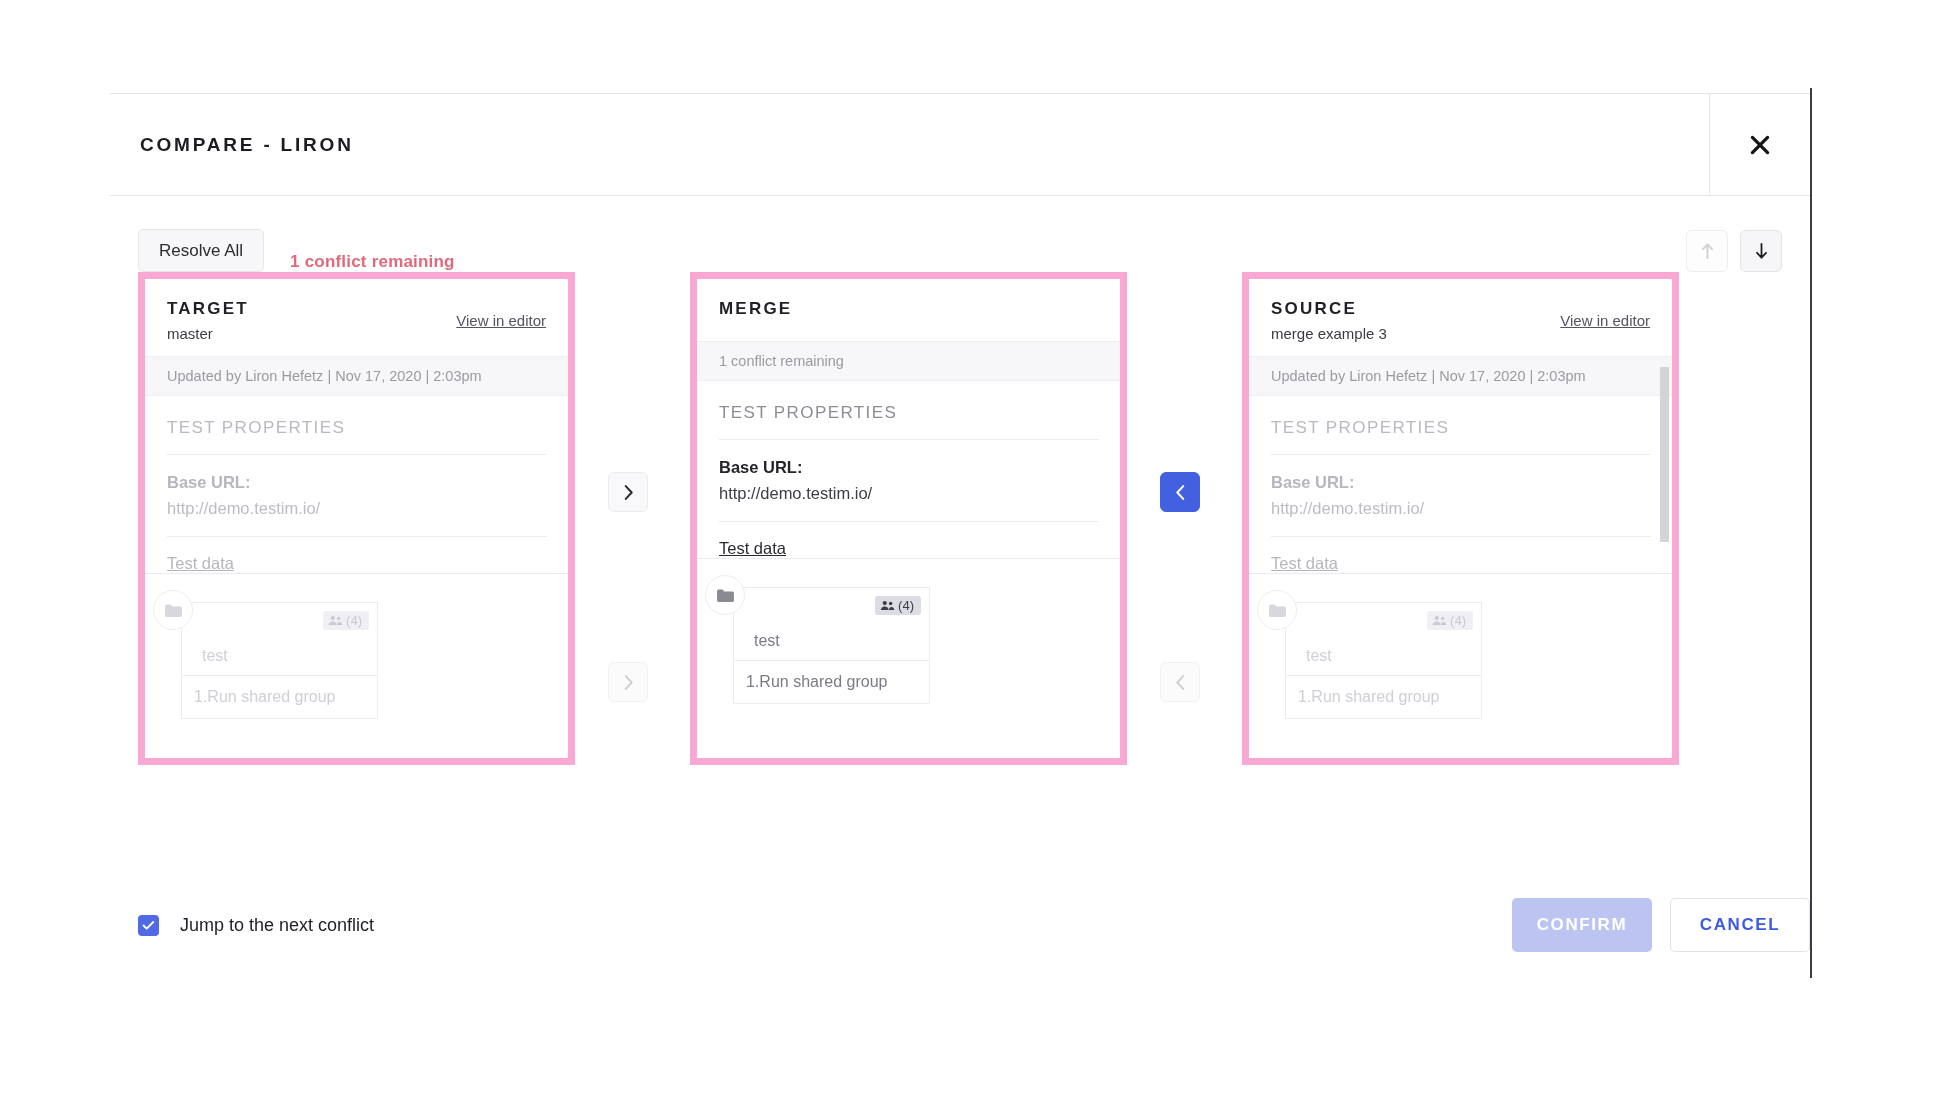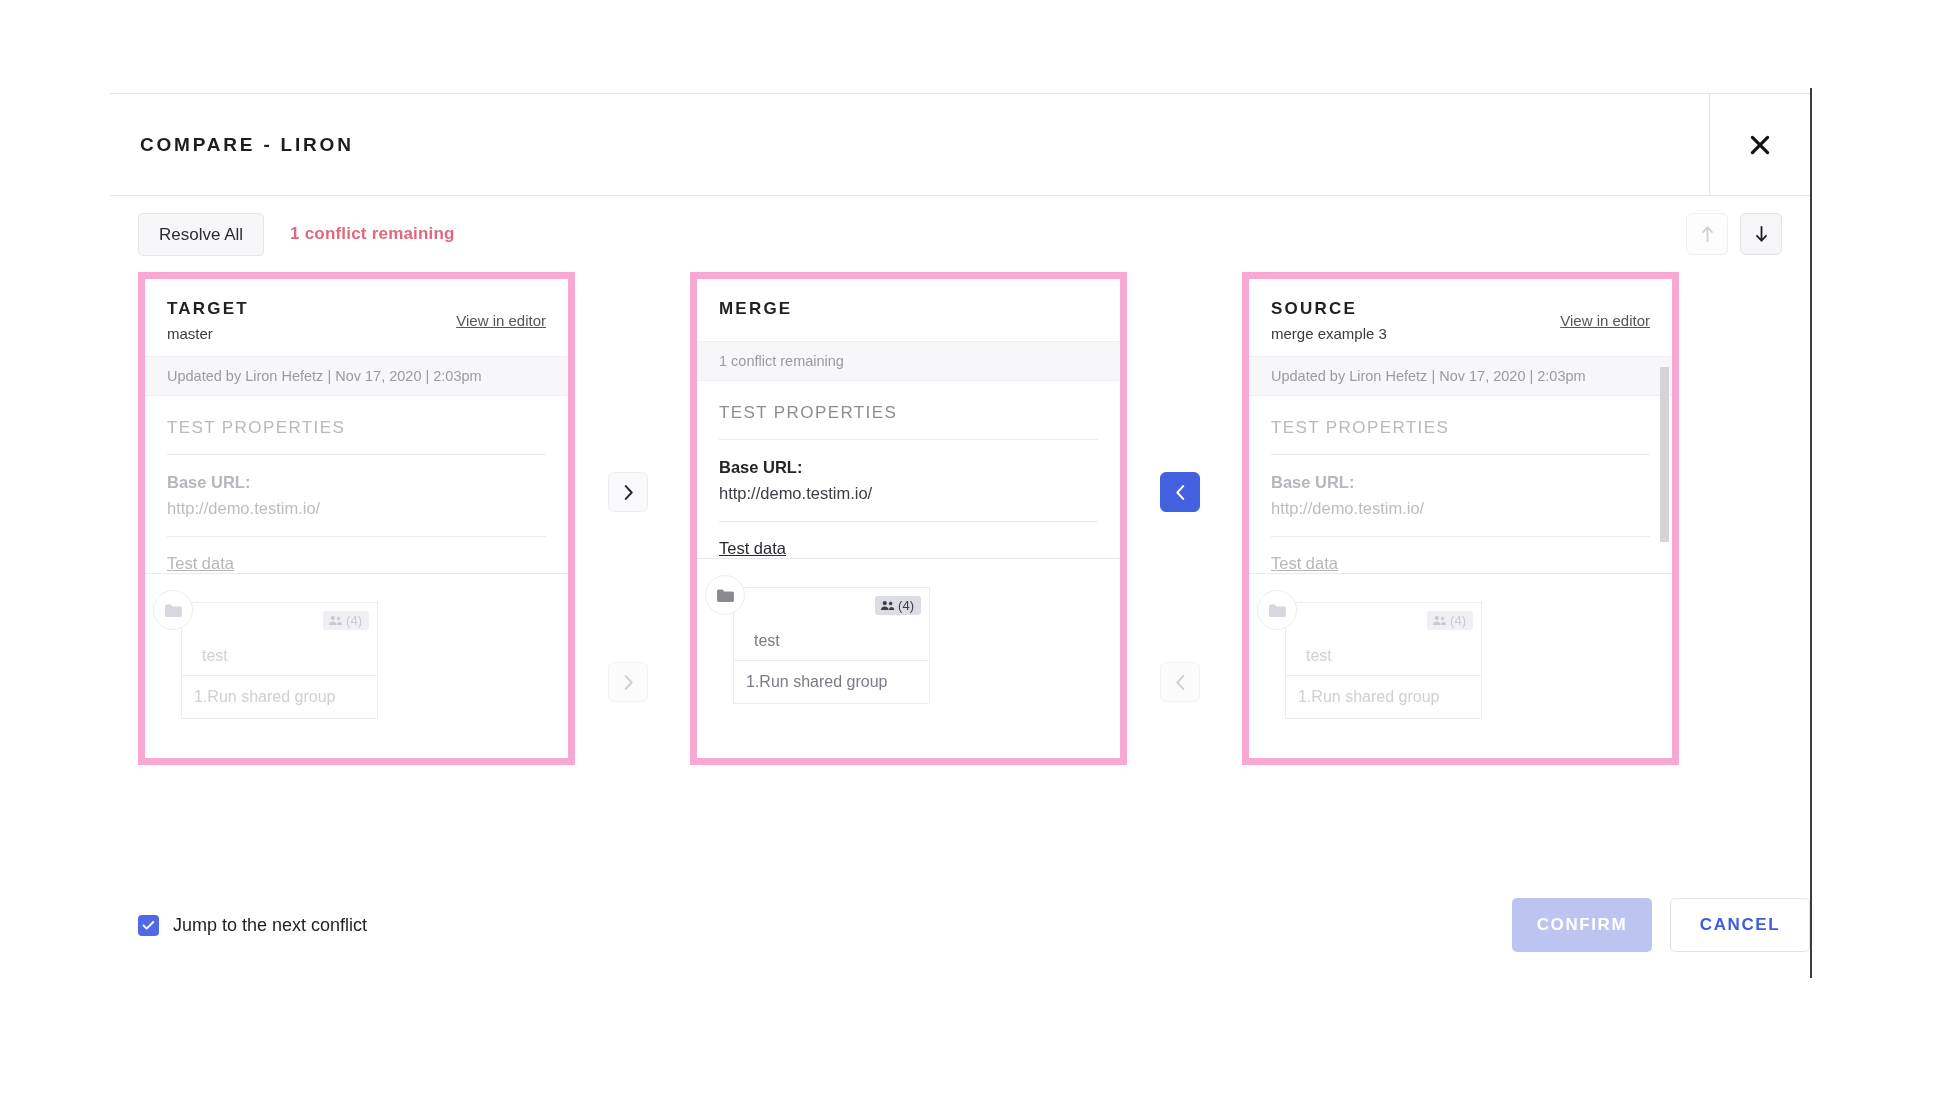--- a/index.html
+++ b/index.html
@@ -70,21 +70,21 @@
     width: 26px;
     height: 26px;
     display: block;
   }
 
   
   .toolbar {
     position: relative;
     height: 76px;
     display: flex;
-    align-items: center;
+    align-items: flex-end;
     padding: 0 28px 0 28px;
     box-sizing: border-box;
   }
   .resolve-all {
     background: #f7f7f9;
     border: 1px solid #e6e6ea;
     border-radius: 5px;
     padding: 12px 20px;
     font-size: 17px;
     color: #2c2c33;
@@ -342,21 +342,21 @@
     height: 106px;
     background: #ffffff;
     display: flex;
     align-items: center;
     box-sizing: border-box;
     padding: 0 28px;
   }
   .jump-wrap {
     display: flex;
     align-items: center;
-    gap: 14px;
+    gap: 21px;
     cursor: pointer;
   }
   .checkbox {
     width: 21px;
     height: 21px;
     border-radius: 4px;
     background: #4f6ae4;
     display: flex;
     align-items: center;
     justify-content: center;

